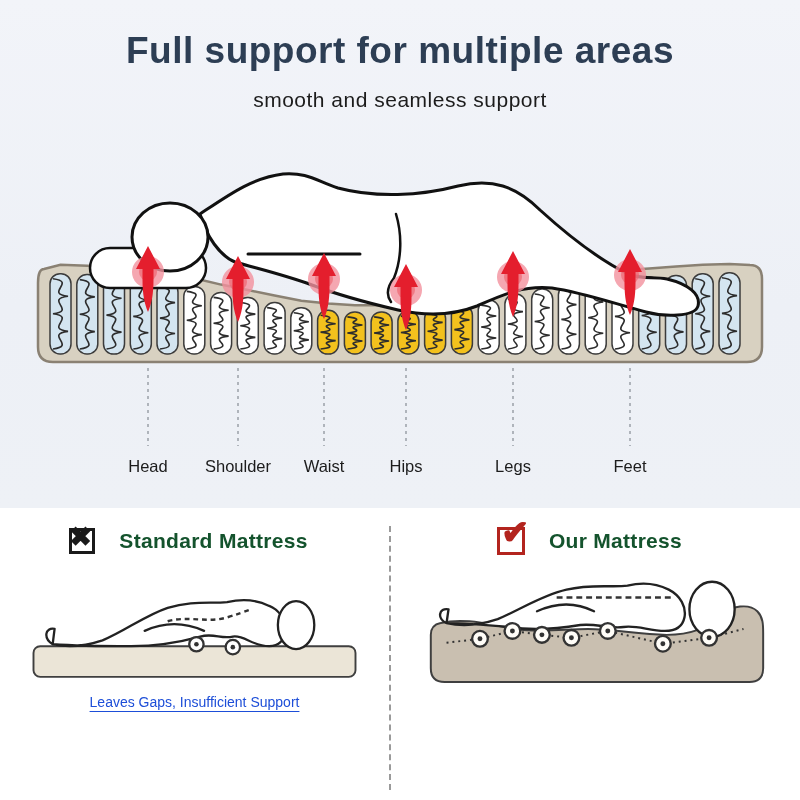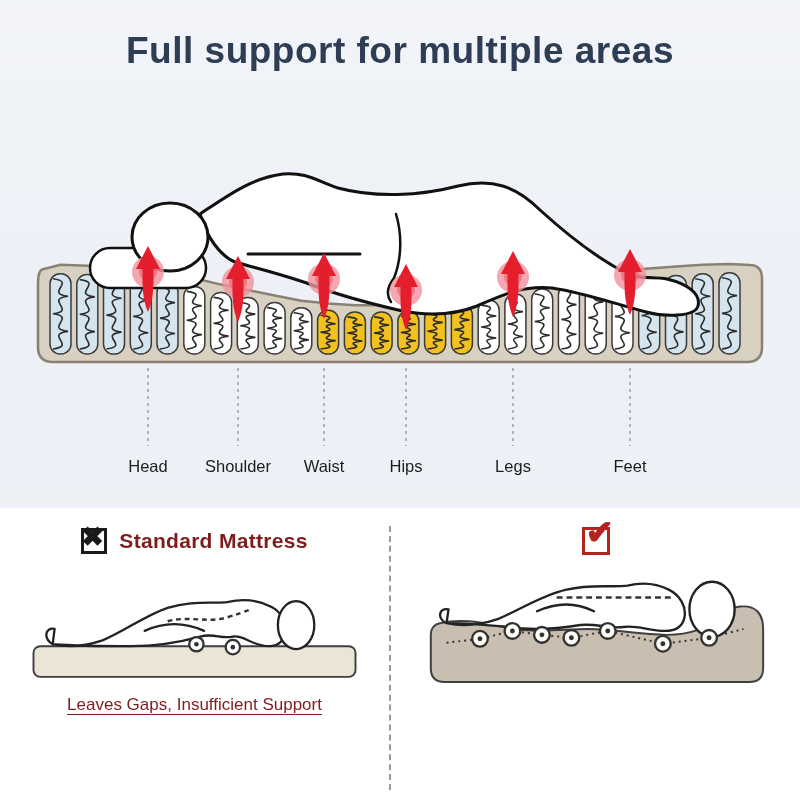--- a/index.html
+++ b/index.html
@@ -12,37 +12,38 @@
   .subtitle{margin:16px 0 0 0;text-align:center;font-size:21px;color:#1c1c1c;letter-spacing:.5px;}
   .support-svg{display:block;position:absolute;left:0;top:122px;width:800px;height:360px;}
 
   
   .bottom{position:relative;width:800px;height:292px;background:#ffffff;}
   .divider{position:absolute;left:389px;top:18px;height:264px;width:0;border-left:2px dashed #9a9a9a;}
   .col{position:absolute;top:0;height:292px;display:flex;flex-direction:column;align-items:center;}
   .col.left{left:0;width:389px;}
   .col.right{left:391px;width:409px;}
   .hdr{margin-top:16px;display:flex;align-items:center;gap:12px;height:34px;}
-  .hdr h2{margin:0;font-size:21px;font-weight:bold;color:#7f1d1d;letter-spacing:.3px;}
+  .hdr h2{margin:12px;font-size:21px;font-weight:bold;color:#14532d;letter-spacing:.3px;}
   .iconbox{position:relative;display:inline-block;background:#fff;}
   .iconbox.x{width:20px;height:20px;border:3px solid #1a1a1a;}
   .iconbox.x .glyph{position:absolute;top:-7px;left:-3px;font-size:27px;line-height:1;color:#1a1a1a;font-weight:bold;}
   .iconbox.check{width:22px;height:22px;border:3px solid #b3241e;}
   .iconbox.check .glyph{position:absolute;top:-15px;left:1px;font-size:34px;line-height:1;color:#b3241e;font-weight:bold;}
   .illu{display:block;margin-top:10px;}
-  .caption{margin:6px 0 0 0;font-size:17px;color:#7f1d1d;text-align:left;line-height:1.55;}
+  .caption{margin:6px 0 0 0;font-size:14px;color:#1d4ed8;text-align:left;line-height:1.55;}
   .caption .u{text-decoration:underline;text-underline-offset:4px;}
 </style>
 </head>
 <body>
 
 <div class="page">
 
   <section class="top">
     <h1 class="title">Full support for multiple areas</h1>
+    <p class="subtitle">smooth and seamless support</p>
 
     <svg class="support-svg" viewBox="0 0 800 360">
 
       <path id="mattress-base" fill="#d8d1c1" stroke="#8a8173" stroke-width="2.5" d="M 44 147 L 60.5 142.8 L 87.3 143.7 L 114.0 145.5 L 140.8 148.2 L 167.5 151.8 L 194.3 156.3 L 221.1 162.6 L 247.8 168.0 L 274.6 173.4 L 301.3 178.8 L 328.1 181.5 L 354.9 183.3 L 381.6 183.3 L 408.4 182.4 L 435.1 179.7 L 461.9 176.1 L 488.7 170.7 L 515.4 164.4 L 542.2 159.0 L 568.9 154.5 L 595.7 150.9 L 622.5 148.2 L 649.2 146.4 L 676.0 144.6 L 702.7 142.8 L 729.5 141.9 L 750 143 Q 762 143 762 157 L 762 225 Q 762 240 747 240 L 53 240 Q 38 240 38 225 L 38 161 Q 38 147 44 147 Z"></path>
       <g id="springs">
           <g>
             <rect x="50.0" y="151.7" width="21" height="80.3" rx="10" fill="#d4e5f0" stroke="#3b3b3b" stroke-width="1.5"></rect>
             <path d="M 53.0 156.7 C 77.0 159.7 44.0 171.3 68.0 174.3 C 44.0 177.3 77.0 188.8 53.0 191.8 C 77.0 194.8 44.0 206.4 68.0 209.4 C 44.0 212.4 77.0 224.0 53.0 227.0" fill="none" stroke="#2d2d2d" stroke-width="1.6"></path>
           </g>
           <g>
@@ -262,20 +263,21 @@
       <p class="caption">
         <span class="u">Leaves Gaps, Insufficient Support</span>
       </p>
     </div>
 
     <div class="col right">
       <div class="hdr">
         <span class="iconbox check">
           <span class="glyph">✔</span>
         </span>
+        <h2>Our Mattress</h2>
       </div>
 
       <svg class="illu" width="362" height="118" viewBox="0 0 360 120">
         <path d="M 22 56
                  C 48 50 72 58 98 62
                  C 124 66 148 62 172 62
                  C 198 62 224 68 252 68
                  C 276 68 292 62 306 48
                  C 318 38 336 36 344 44
                  C 350 50 350 58 350 66

